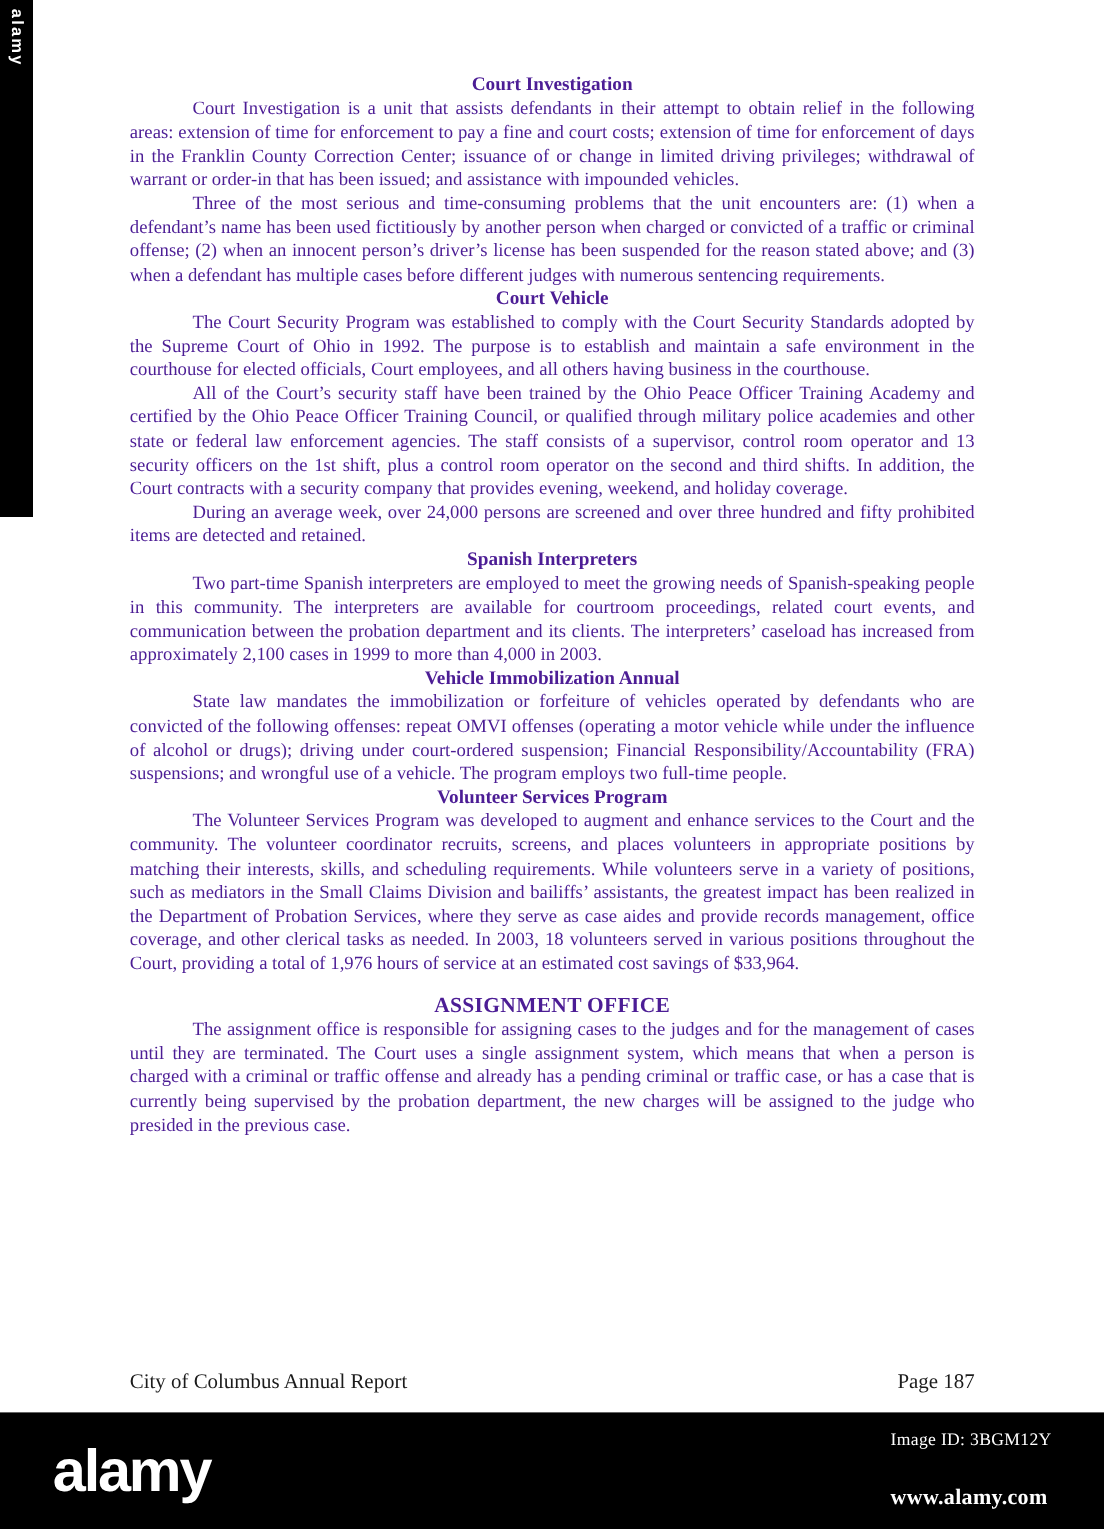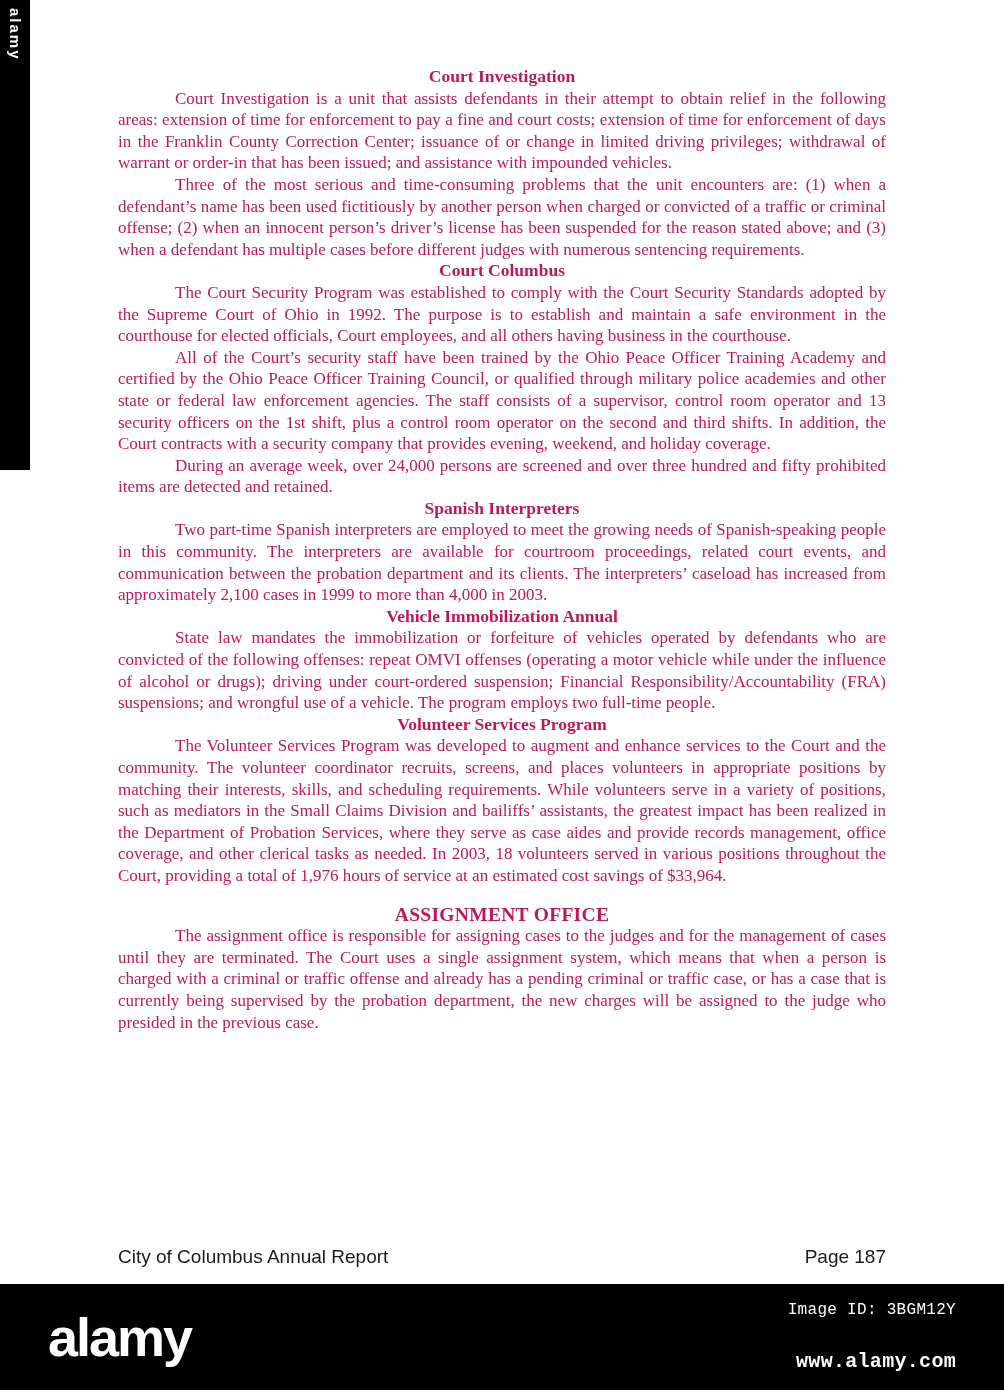--- a/index.html
+++ b/index.html
@@ -15,21 +15,21 @@
     position: relative;
     width: 1004px;
     height: 1284px;
     background: #ffffff;
   }
   .content {
     position: absolute;
     top: 66px;
     left: 118px;
     right: 118px;
-    color: #be185d;
+    color: #4c1d95;
     font-size: 17px;
     line-height: 21.6px;
     text-align: justify;
   }
   .content h2 {
     font-size: 17.5px;
     font-weight: bold;
     text-align: center;
     line-height: 21.6px;
   }
@@ -43,21 +43,21 @@
     margin: 0;
   }
   .page-footer {
     position: absolute;
     left: 118px;
     right: 118px;
     bottom: 16px;
     display: flex;
     justify-content: space-between;
     align-items: baseline;
-    font-family: Liberation Sans, sans-serif;
+    font-family: Liberation Serif, serif;
     font-size: 19px;
     color: #1c1c1c;
   }
   .edge-strip {
     position: absolute;
     top: 0;
     left: 0;
     width: 30px;
     height: 470px;
     background: #000000;
@@ -90,22 +90,22 @@
     padding: 0 48px;
   }
   .alamy-logo {
     font-family: "Liberation Sans", sans-serif;
     font-weight: bold;
     font-size: 54px;
     letter-spacing: -2px;
     line-height: 1;
   }
   .alamy-meta {
-    text-align: right;
-    font-family: Liberation Mono, monospace;
+    text-align: left;
+    font-family: Liberation Serif, serif;
   }
   .alamy-id {
     font-size: 16px;
     margin-bottom: 7px;
     letter-spacing: 0.3px;
   }
   .alamy-url {
     font-size: 20px;
     font-weight: bold;
     letter-spacing: 0.3px;
@@ -123,21 +123,21 @@
 
   <div class="content">
 
     <section>
       <h2>Court Investigation</h2>
       <p>Court Investigation is a unit that assists defendants in their attempt to obtain relief in the following areas: extension of time for enforcement to pay a fine and court costs; extension of time for enforcement of days in the Franklin County Correction Center; issuance of or change in limited driving privileges; withdrawal of warrant or order-in that has been issued; and assistance with impounded vehicles.</p>
       <p>Three of the most serious and time-consuming problems that the unit encounters are: (1) when a defendant’s name has been used fictitiously by another person when charged or convicted of a traffic or criminal offense; (2) when an innocent person’s driver’s license has been suspended for the reason stated above; and (3) when a defendant has multiple cases before different judges with numerous sentencing requirements.</p>
     </section>
 
     <section>
-      <h2>Court Columbus</h2>
+      <h2>Court Vehicle</h2>
       <p>The Court Security Program was established to comply with the Court Security Standards adopted by the Supreme Court of Ohio in 1992.  The purpose is to establish and maintain a safe environment in the courthouse for elected officials, Court employees, and all others having business in the courthouse.</p>
       <p>All of the Court’s security staff have been trained by the Ohio Peace Officer Training Academy and certified by the Ohio Peace Officer Training Council, or qualified through military police academies and other state or federal law enforcement agencies.  The staff consists of a supervisor, control room operator and 13 security officers on the 1st shift, plus a control room operator on the second and third shifts.  In addition, the Court contracts with a security company that provides evening, weekend, and holiday coverage.</p>
       <p>During an average week, over 24,000 persons are screened and over three hundred and fifty prohibited items are detected and retained.</p>
     </section>
 
     <section>
       <h2>Spanish Interpreters</h2>
       <p>Two part-time Spanish interpreters are employed to meet the growing needs of Spanish-speaking people in this community.  The interpreters are available for courtroom proceedings, related court events, and communication between the probation department and its clients.  The interpreters’ caseload has increased from approximately 2,100 cases in 1999 to more than 4,000 in 2003.</p>
     </section>
 

